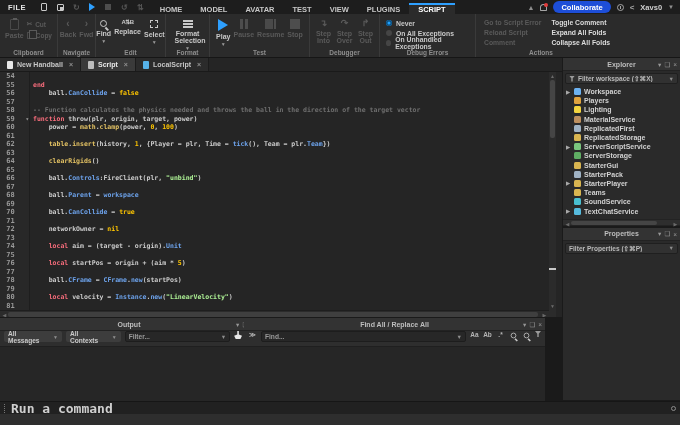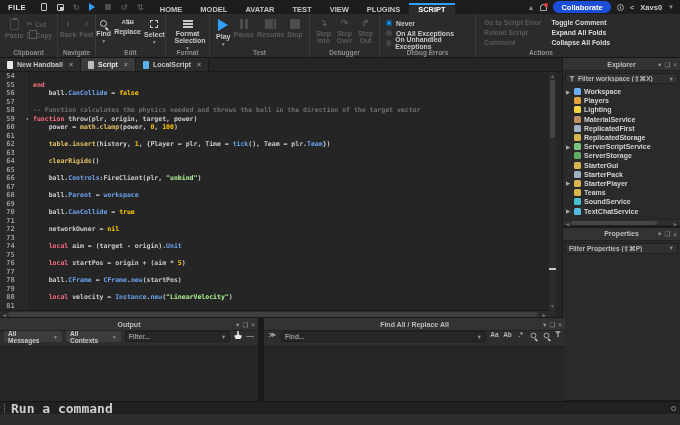--- a/index.html
+++ b/index.html
@@ -109,21 +109,21 @@
   .titem .arr{width:6px;font-size:5.5px;color:#a8a8a8;text-align:center}
   .eicon{width:7px;height:7px;border-radius:1.5px;flex:0 0 auto}
   .tlabel{font-size:7px;font-weight:bold;color:#d2d2d2;white-space:nowrap}
   #exp-hscroll{position:relative;margin-top:3px;height:7px;background:#2e2e2e;border-top:1px solid #232323;border-bottom:1px solid #232323}
   #exp-hthumb{position:absolute;left:8px;top:1px;width:86px;height:4px;background:#454545;border-radius:2px}
   #props{border-top:2px solid #1a1a1a}
   #props-body{height:138px;background:#2a2a2a}
 
   
   #output{left:0;top:318px;width:258px;height:82px;background:#262626}
-  #findpanel{left:264px;top:318px;width:301px;height:82px;background:#8b5cf6}
+  #findpanel{left:244px;top:318px;width:301px;height:82px;background:#8b5cf6}
   .ptoolbar{height:16px;background:#2e2e2e;display:flex;align-items:flex-start;gap:4px;padding:0 4px;border-bottom:1px solid #1f1f1f}
   .ddbtn{background:#3d3d3d;border-radius:2px;height:11px;display:flex;align-items:center;gap:4px;padding:0 4px;font-size:6.6px;font-weight:bold;color:#c9c9c9}
   .ddbtn .ddv{font-size:5px}
   .searchfield{flex:1;height:11px;background:#272727;border:1px solid #1d1d1d;border-radius:2px;display:flex;align-items:center;padding:0 3px;gap:3px}
   .searchfield input{flex:1;background:transparent;border:none;outline:none;color:#a9a9a9;font-size:6.6px;font-weight:bold;font-family:"Liberation Sans",sans-serif;min-width:0}
   .searchfield input::placeholder{color:#9a9a9a;opacity:1}
   .brush{width:8px;height:8px;background:#e8e8e8;clip-path:polygon(40% 0,60% 0,60% 45%,100% 60%,80% 100%,20% 100%,0 60%,40% 45%)}
   .minus{color:#9a9a9a;font-size:8px;font-weight:bold}
   .tbicon{color:#b5b5b5;font-size:6.5px;font-weight:bold;display:inline-flex;align-items:center;justify-content:center;min-width:9px}
   .pbody{height:54px;background:#262626}

